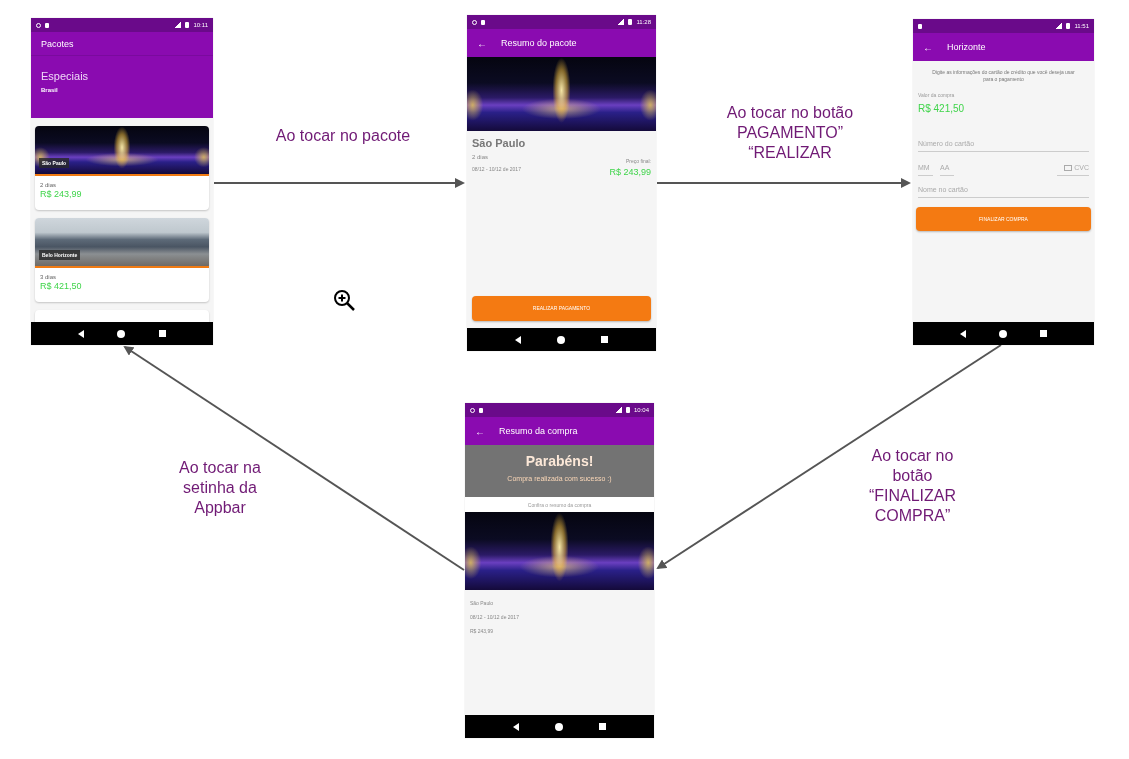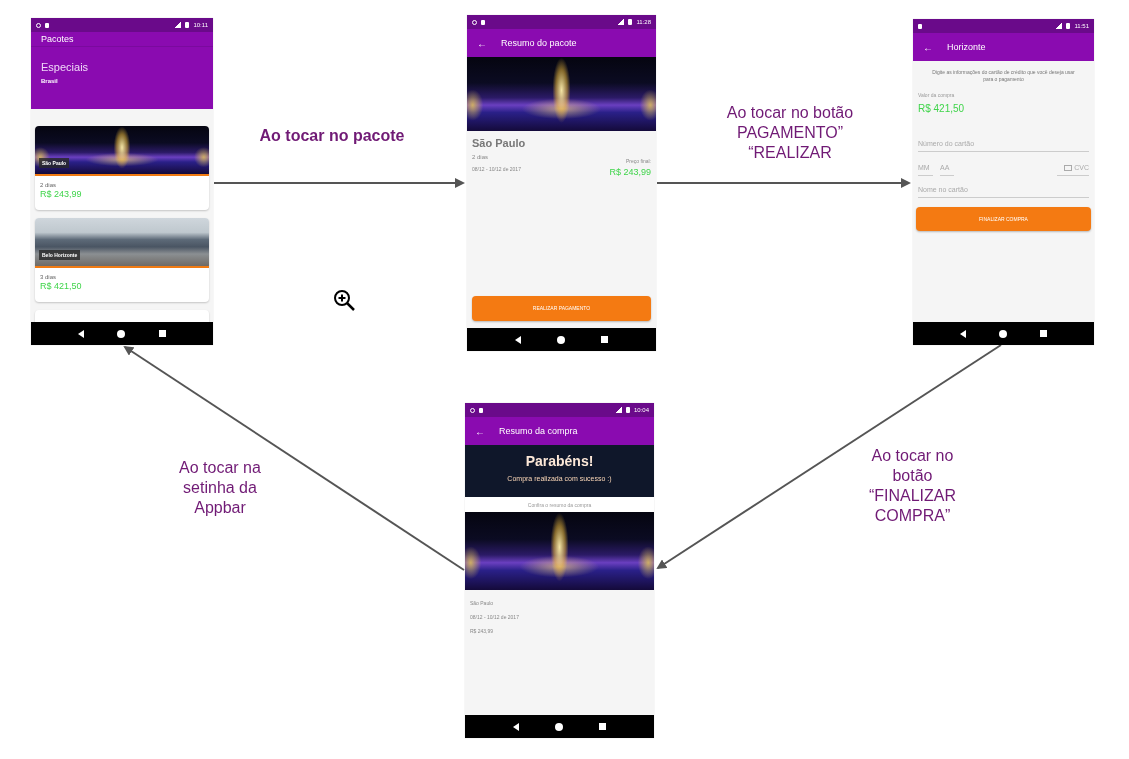--- a/index.html
+++ b/index.html
@@ -62,21 +62,21 @@
     <div class="left">
         <span class="sb-dot"></span>
         <span class="sb-sq"></span>
       </div>
     <div class="right">
         <span class="sb-sig"></span>
         <span class="sb-bat"></span>
         <span>10:11</span>
       </div>
   </div>
-  <div class="appbar" style="height:15px; border-bottom:1px solid #7a0a9e;">
+  <div class="appbar" style="height:24px; border-bottom:1px solid #7a0a9e;">
     <span>Pacotes</span>
   </div>
   <div style="background:#8a0bb0; height:62px; padding:14px 10px 0 10px; color:#fff;">
     <div style="font-size:11px; color:#f0d8f8;">Especiais</div>
     <div style="font-size:6px; font-weight:bold; margin-top:5px;">Brasil</div>
   </div>
   <div class="card" style="top:108px; height:84px;">
     <div class="img img-night">
       <span class="tag">São Paulo</span>
     </div>
@@ -173,39 +173,39 @@
     <div class="right">
         <span class="sb-sig"></span>
         <span class="sb-bat"></span>
         <span>10:04</span>
       </div>
   </div>
   <div class="appbar" style="height:28px;">
     <span class="back">←</span>
     <span>Resumo da compra</span>
   </div>
-  <div style="background:#0f172a; height:52px; text-align:center; color:#fff; padding-top:8px;">
+  <div style="background:#737373; height:52px; text-align:center; color:#fff; padding-top:8px;">
     <div style="font-size:14px; font-weight:bold; color:#fce8d8;">Parabéns!</div>
     <div style="font-size:7px; color:#fcd8b8; margin-top:6px;">Compra realizada com sucesso :)</div>
   </div>
   <div style="font-size:5px; color:#999; text-align:center; padding:5px 0 4px; background:#fff;">Confira o resumo da compra</div>
   <div class="img-night" style="height:78px;"></div>
   <div style="padding:6px 5px; font-size:5px; color:#888; line-height:14px;">
     <div>São Paulo</div>
     <div>08/12 - 10/12 de 2017</div>
     <div>R$ 243,99</div>
   </div>
   <div class="navbar">
     <span class="nav-back"></span>
     <span class="nav-home"></span>
     <span class="nav-recent"></span>
   </div>
 </div>
 
-<div class="label" style="left:242px; top:126px; width:180px;font-weight:bold;">
+<div class="label" style="left:253px; top:126px; width:180px;">
   <span>Ao tocar no pacote</span>
 </div>
 <div class="label" style="left:700px; top:103px; width:180px;">
   <div>Ao tocar no botão</div>
   <div>PAGAMENTO”</div>
   <div>“REALIZAR</div>
 </div>
 <div class="label" style="left:855px; top:446px; width:115px;">
   <div>Ao tocar no</div>
   <div>botão</div>

